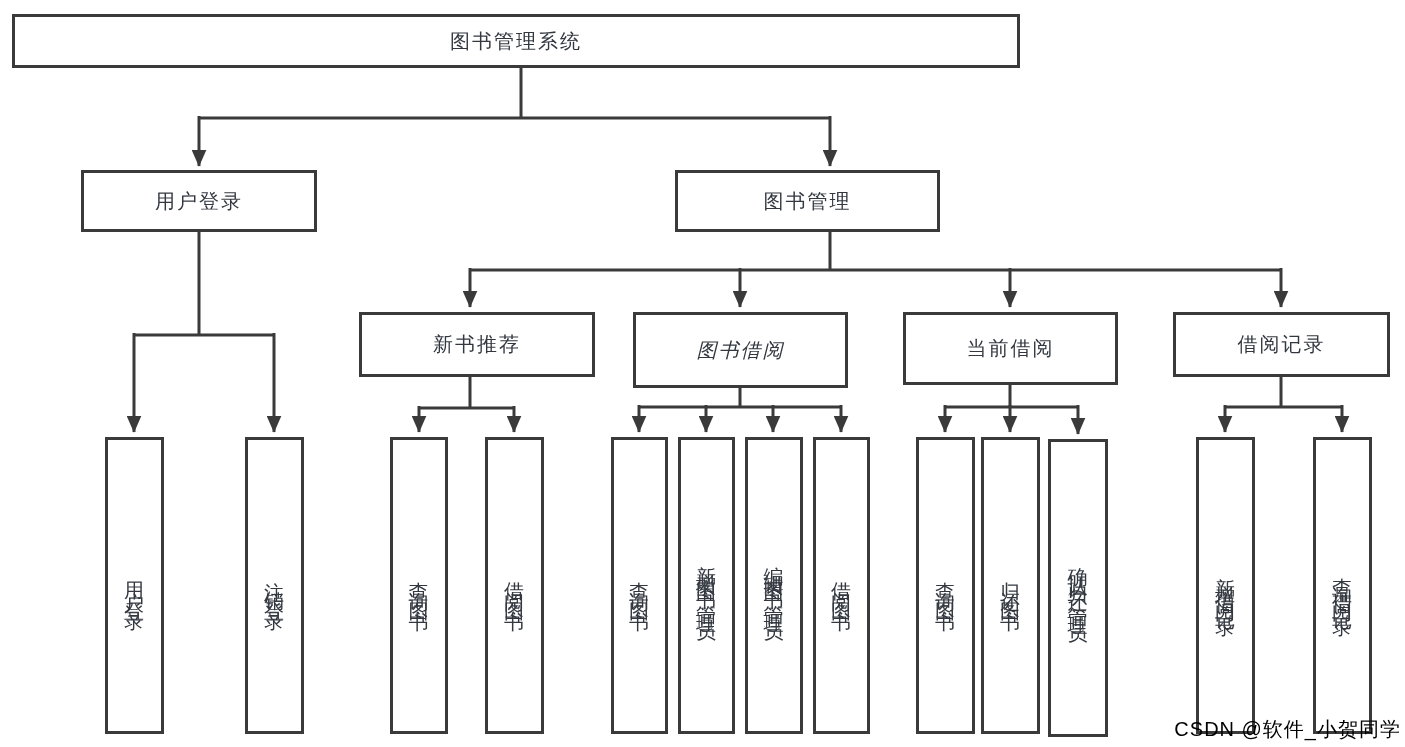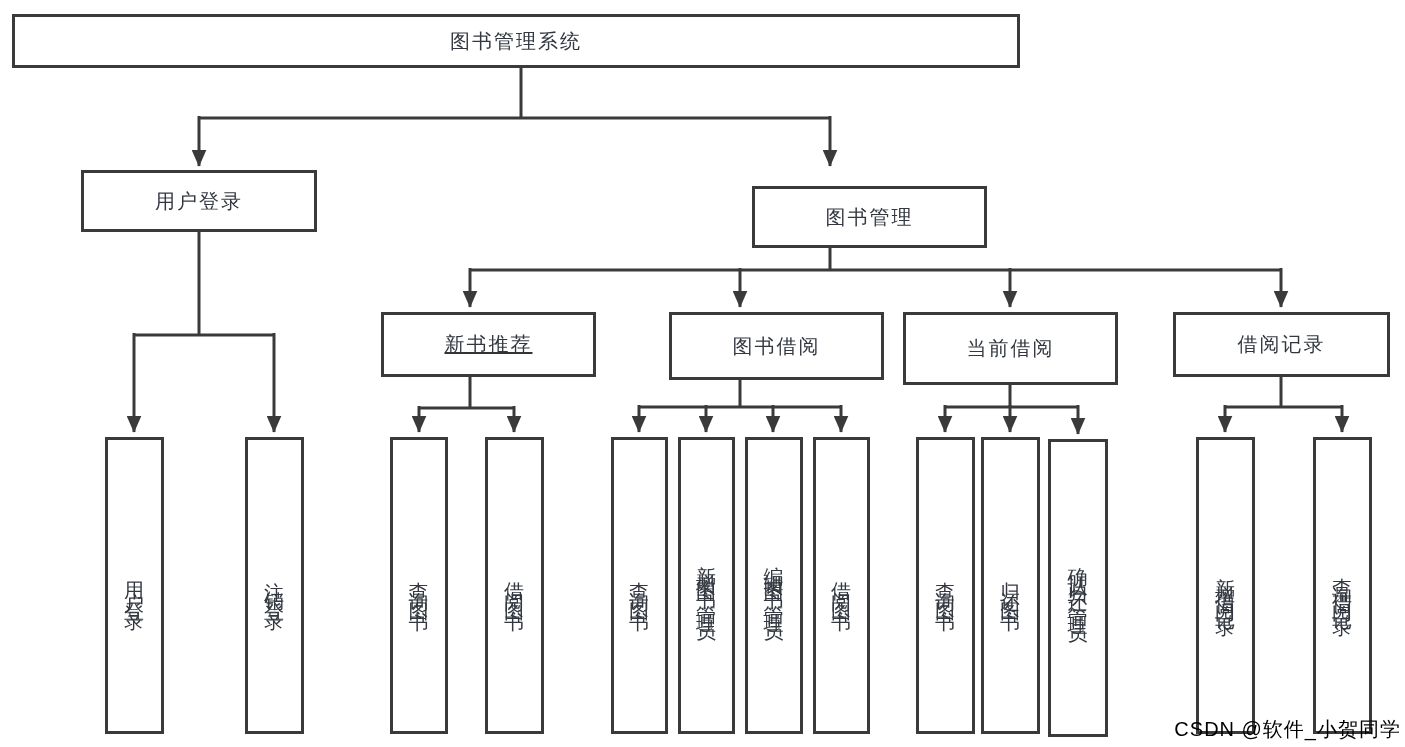--- a/index.html
+++ b/index.html
@@ -122,28 +122,28 @@
     </g>
   </svg>
 
   <div class="node h" style="left:12px; top:14px; width:1008px; height:54px;">
     <span class="lbl">图书管理系统</span>
   </div>
 
   <div class="node h" style="left:81px; top:170px; width:236px; height:62px;">
     <span class="lbl">用户登录</span>
   </div>
-  <div class="node h" style="left:752px; top:170px; width:235px; height:62px;margin-top:16px;">
+  <div class="node h" style="left:675px; top:170px; width:265px; height:62px;">
     <span class="lbl">图书管理</span>
   </div>
 
-  <div class="node h" style="left:381px; top:312px; width:215px; height:65px;text-decoration:underline;">
+  <div class="node h" style="left:359px; top:312px; width:236px; height:65px;">
     <span class="lbl">新书推荐</span>
   </div>
-  <div class="node h" style="left:669px; top:312px; width:215px; height:68px;">
+  <div class="node h" style="left:633px; top:312px; width:215px; height:76px;font-style:italic;">
     <span class="lbl">图书借阅</span>
   </div>
   <div class="node h" style="left:903px; top:312px; width:215px; height:73px;">
     <span class="lbl">当前借阅</span>
   </div>
   <div class="node h" style="left:1173px; top:312px; width:217px; height:65px;">
     <span class="lbl">借阅记录</span>
   </div>
 
   <div class="node v" style="left:105px; top:437px; width:59px; height:297px;">

